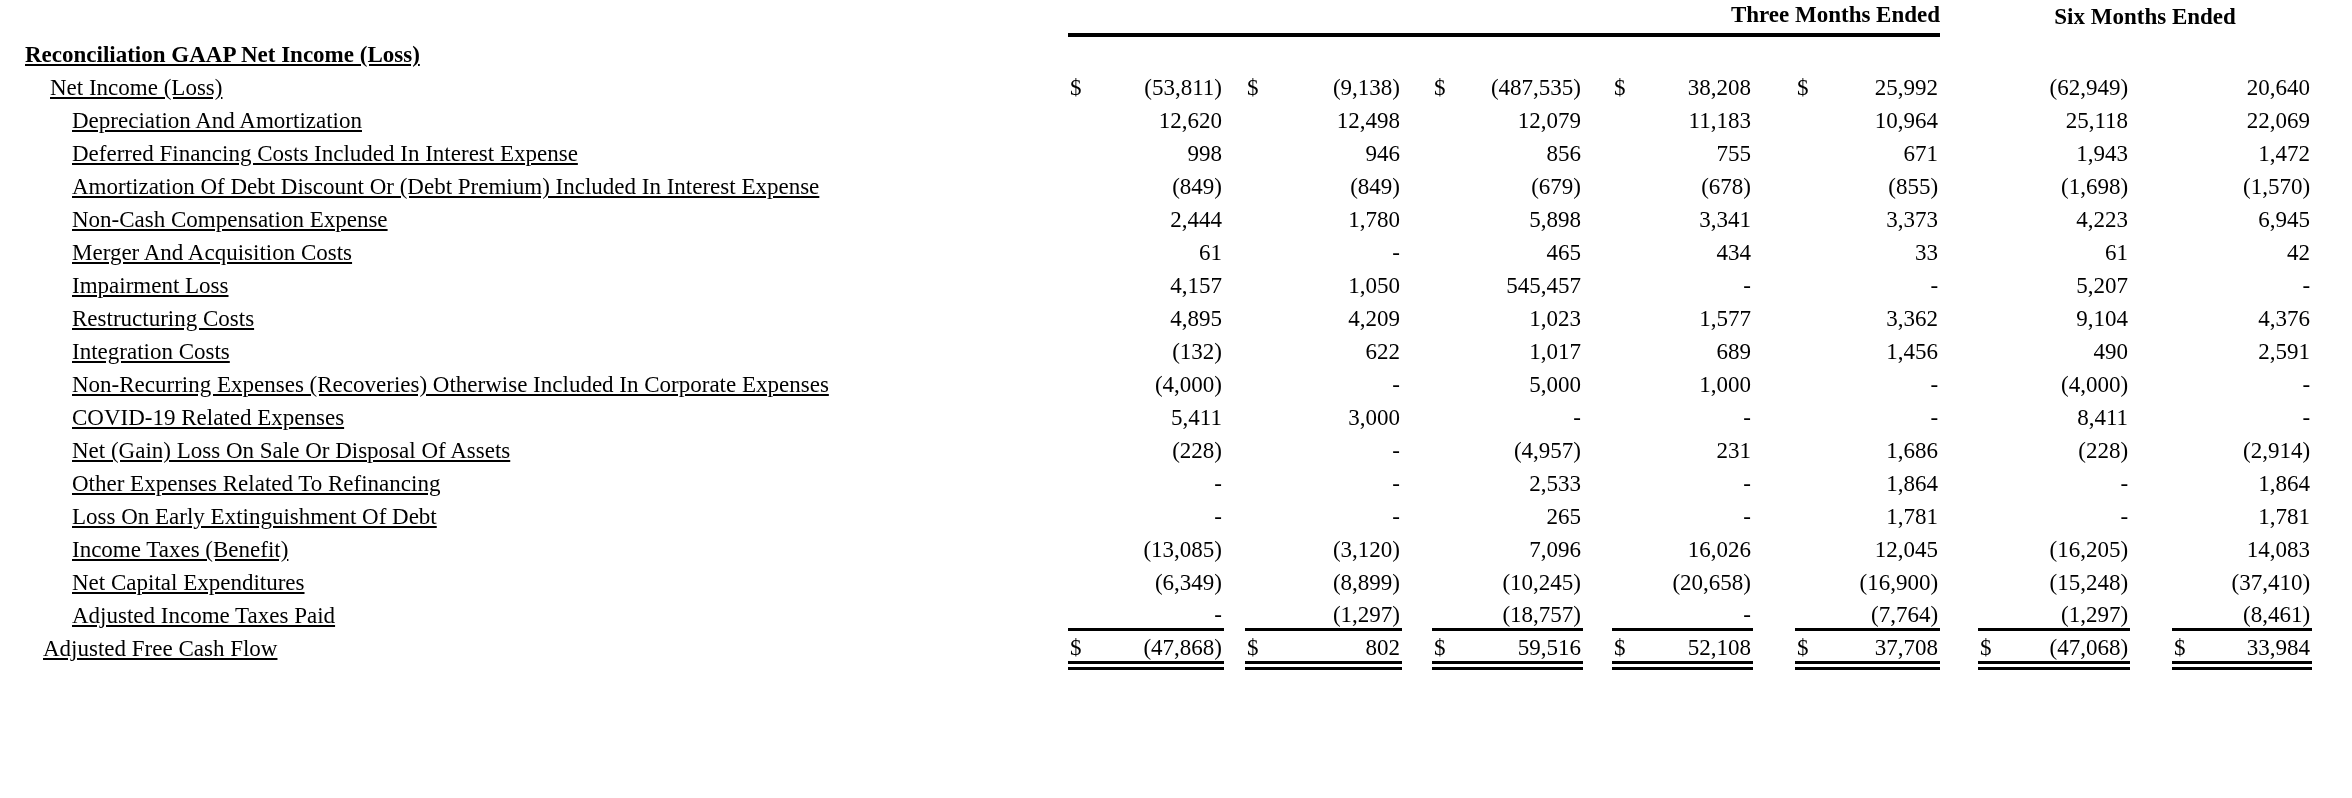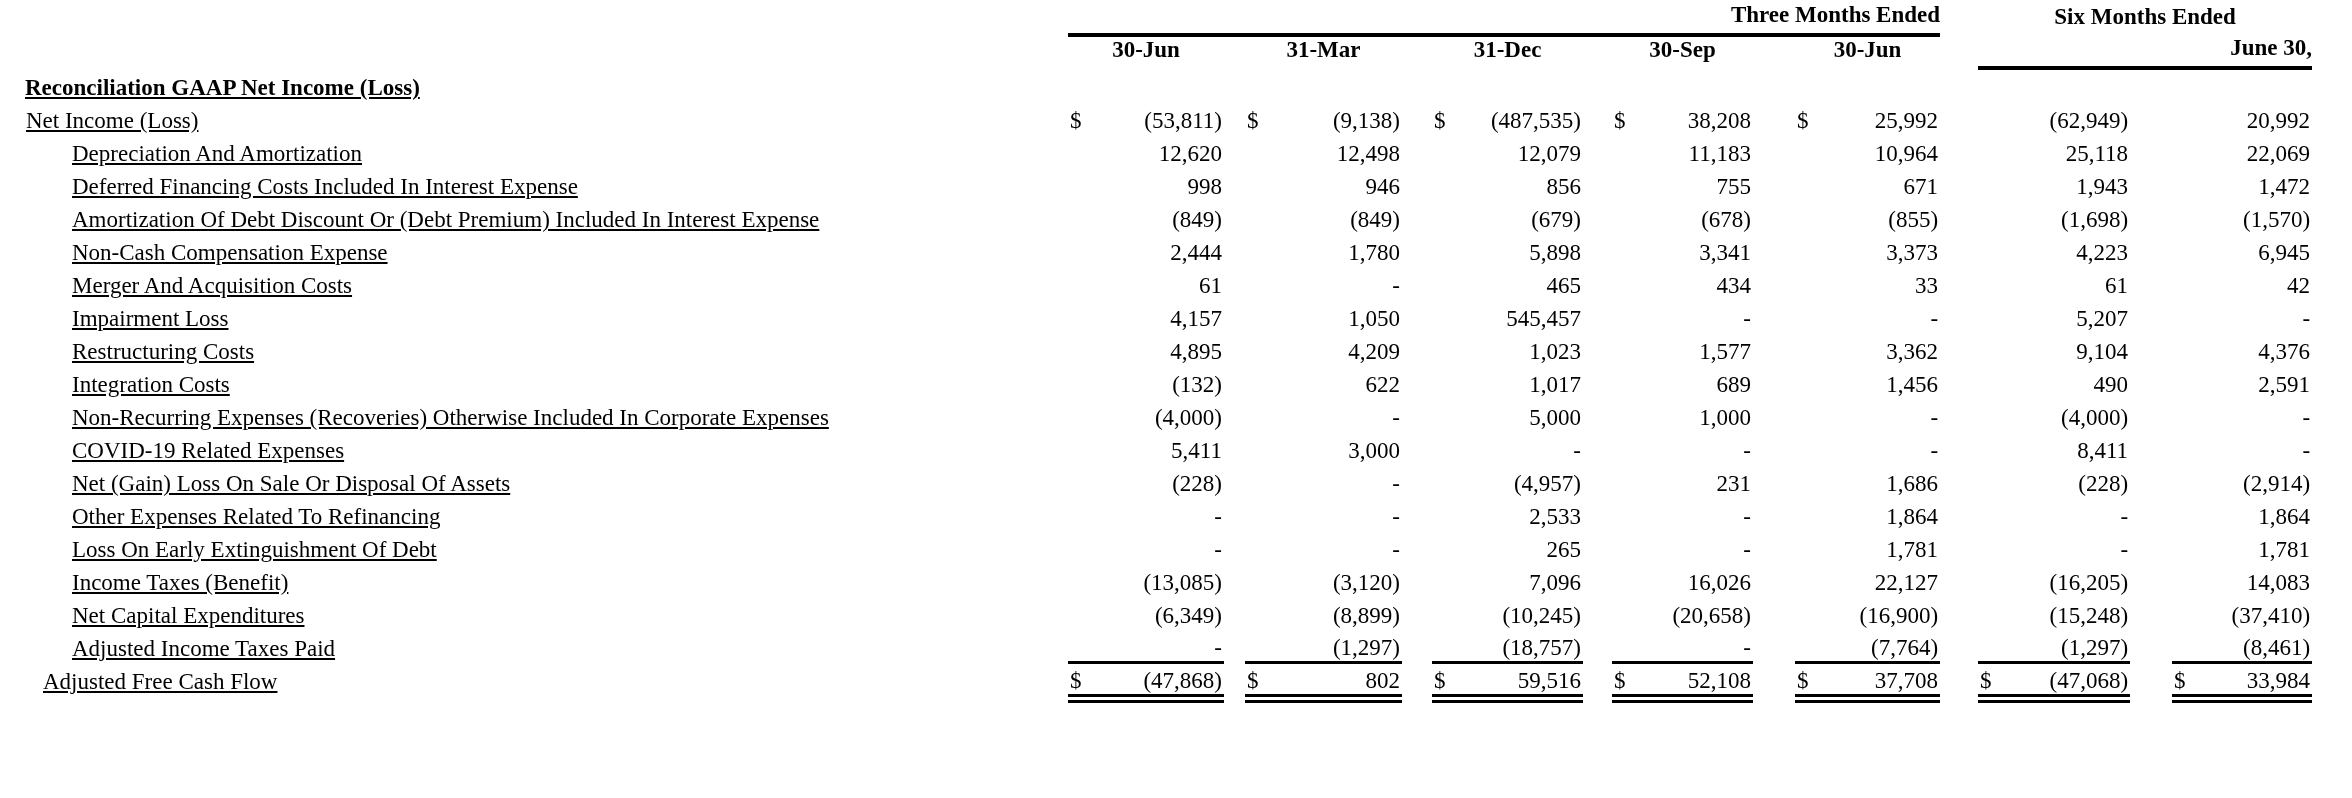--- a/index.html
+++ b/index.html
@@ -27,21 +27,21 @@
   thead th {
     font-weight: 700;
     text-align: center;
     padding-bottom: 5px;
   }
   thead tr { height: 33px; }
   .rule  { border-bottom: 4px solid #000; text-align: right; }
   tbody tr { height: 33px; }
   td.label { text-align: left; text-decoration: underline; }
   .ind-0 { padding-left: 25px; font-weight: 700; text-decoration: underline; }
-  .ind-1 { padding-left: 26px; }
+  .ind-1 { padding-left: 50px; }
   .ind-2 { padding-left: 72px; }
   .ind-t { padding-left: 43px; }
   td.dollar { text-align: left; padding-left: 2px; }
   td.val    { text-align: right; padding-right: 2px; }
   td.lb     { border-bottom: 3px solid #000; }
   tr.dbl        { height: 6px; }
   tr.dbl td     { height: 6px; }
   tr.dbl td.rl  { border-bottom: 3px solid #000; }
 </style>
 </head>
@@ -74,35 +74,20 @@
       <col style="width:40px">
     </colgroup>
     <thead>
       <tr>
         <td></td>
         <th colspan="14" class="rule">Three Months Ended</th>
         <td class="sp"></td>
         <th colspan="5">Six Months Ended</th>
         <td class="sp"></td>
       </tr>
-      <tr>
-        <td></td>
-        <th colspan="2">30-Jun</th>
-        <td class="sp"></td>
-        <th colspan="2">31-Mar</th>
-        <td class="sp"></td>
-        <th colspan="2">31-Dec</th>
-        <td class="sp"></td>
-        <th colspan="2">30-Sep</th>
-        <td class="sp"></td>
-        <th colspan="2">30-Jun</th>
-        <td class="sp"></td>
-        <th colspan="5" class="rule">June 30,</th>
-        <td class="sp"></td>
-      </tr>
     </thead>
     <tbody>
         <tr>
           <td class="label ind-0">Reconciliation GAAP Net Income (Loss)</td>
           <td class="dollar"></td>
           <td class="val"></td>
           <td class="sp"></td>
           <td class="dollar"></td>
           <td class="val"></td>
           <td class="sp"></td>
@@ -136,21 +121,21 @@
           <td class="dollar">$</td>
           <td class="val">38,208</td>
           <td class="sp"></td>
           <td class="dollar">$</td>
           <td class="val">25,992</td>
           <td class="sp"></td>
           <td class="dollar"></td>
           <td class="val">(62,949)</td>
           <td class="sp"></td>
           <td class="dollar"></td>
-          <td class="val">20,992</td>
+          <td class="val">20,640</td>
           <td class="sp"></td>
         </tr>
         <tr>
           <td class="label ind-2">Depreciation And Amortization</td>
           <td class="dollar"></td>
           <td class="val">12,620</td>
           <td class="sp"></td>
           <td class="dollar"></td>
           <td class="val">12,498</td>
           <td class="sp"></td>
@@ -466,21 +451,21 @@
           <td class="dollar"></td>
           <td class="val">(3,120)</td>
           <td class="sp"></td>
           <td class="dollar"></td>
           <td class="val">7,096</td>
           <td class="sp"></td>
           <td class="dollar"></td>
           <td class="val">16,026</td>
           <td class="sp"></td>
           <td class="dollar"></td>
-          <td class="val">22,127</td>
+          <td class="val">12,045</td>
           <td class="sp"></td>
           <td class="dollar"></td>
           <td class="val">(16,205)</td>
           <td class="sp"></td>
           <td class="dollar"></td>
           <td class="val">14,083</td>
           <td class="sp"></td>
         </tr>
         <tr>
           <td class="label ind-2">Net Capital Expenditures</td>

